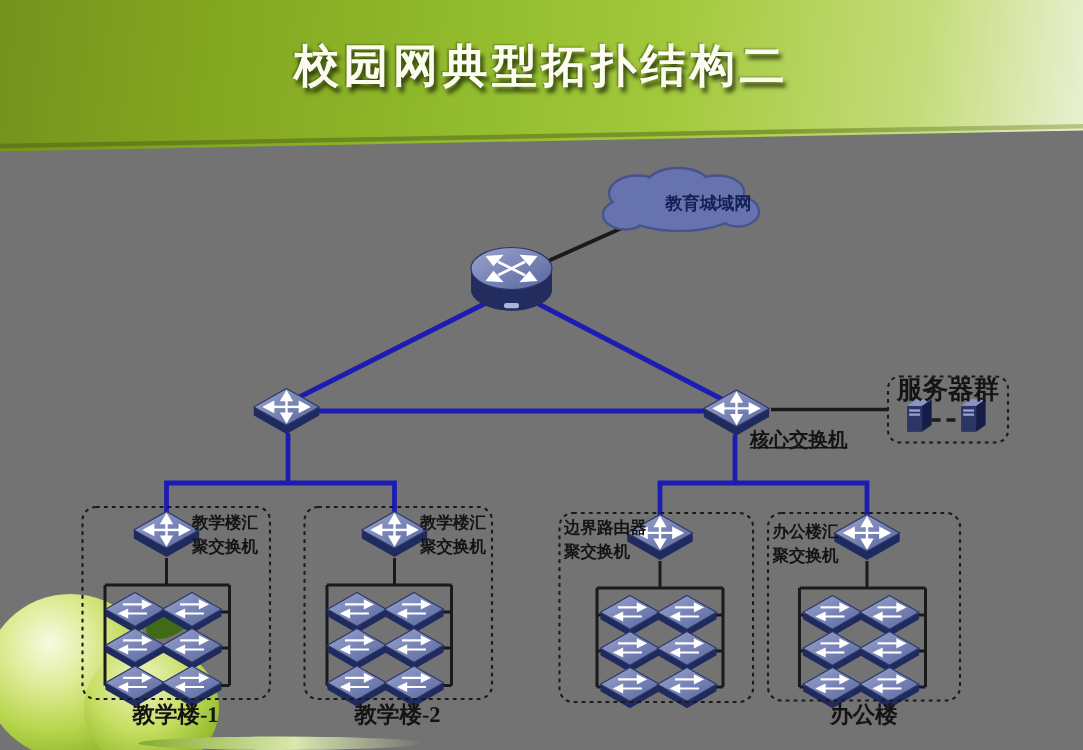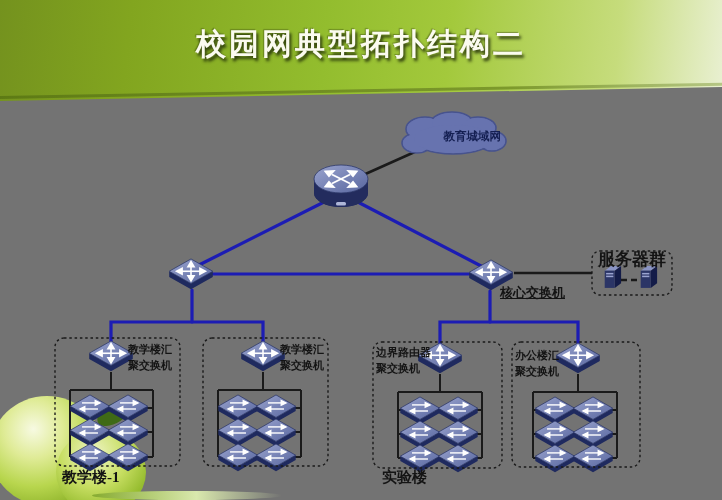--- a/index.html
+++ b/index.html
@@ -46,21 +46,21 @@
   .lbl{position:absolute;color:#141414;line-height:15px;}
   .router-label{left:276px;top:127px;width:84px;text-align:center;font-size:12.5px;font-weight:bold;}
   .cloud-label{left:405px;top:129px;width:96px;text-align:right;font-size:11.5px;font-weight:bold;color:#141f52;}
   .core-label{left:500px;top:285px;font-size:13px;font-weight:bold;text-decoration:underline;}
   .server-label{left:598px;top:252px;width:68px;text-align:left;font-size:17px;font-weight:bold;}
   .agg-label{width:64px;font-size:11px;font-weight:bold;line-height:16px;}
   .agg-1{left:128px;top:341px;}
   .agg-2{left:280px;top:341px;}
   .agg-3{left:376px;top:344px;}
   .agg-4{left:515px;top:347px;}
-  .bld-label{width:110px;text-align:left;font-size:15px;font-weight:bold;top:470px;}
+  .bld-label{width:110px;text-align:center;font-size:15px;font-weight:bold;top:470px;}
   .bld-1{left:62px;}
   .bld-2{left:210px;}
   .bld-3{left:382px;}
   .bld-4{left:521px;}
 </style>
 </head>
 <body>
 
 <div class="slide">
 
@@ -254,14 +254,15 @@
   <div class="lbl agg-label agg-3">
     <div>边界路由器</div>
     <div>聚交换机</div>
   </div>
   <div class="lbl agg-label agg-4">
     <div>办公楼汇</div>
     <div>聚交换机</div>
   </div>
 
   <div class="lbl bld-label bld-1">教学楼-1</div>
-  <div class="lbl bld-label bld-3">实验楼</div>
+  <div class="lbl bld-label bld-2">教学楼-2</div>
+  <div class="lbl bld-label bld-4">办公楼</div>
 </div>
 
 </body></html>

